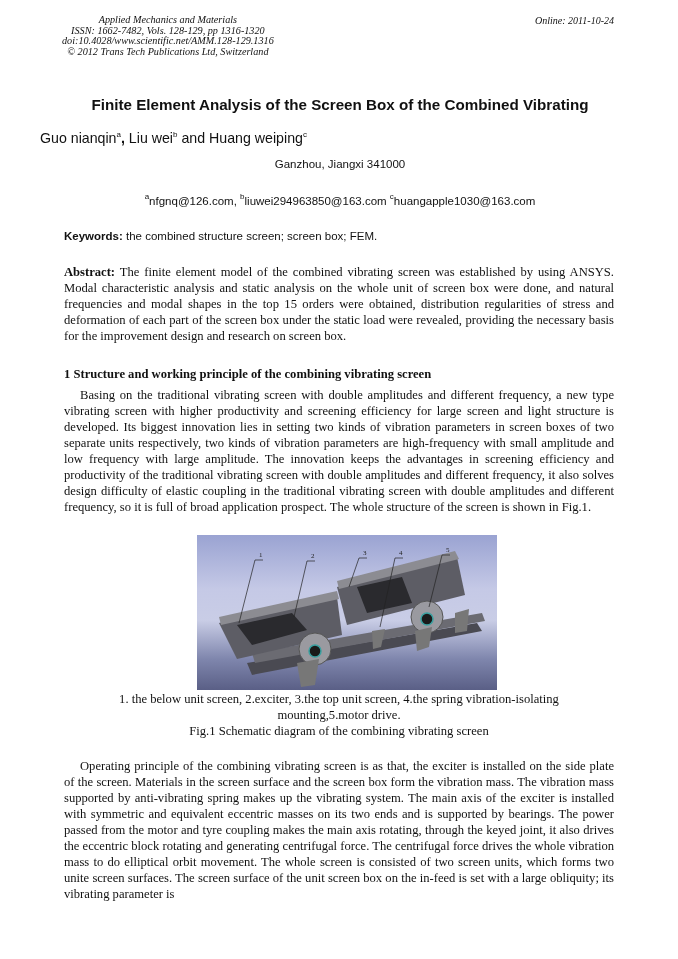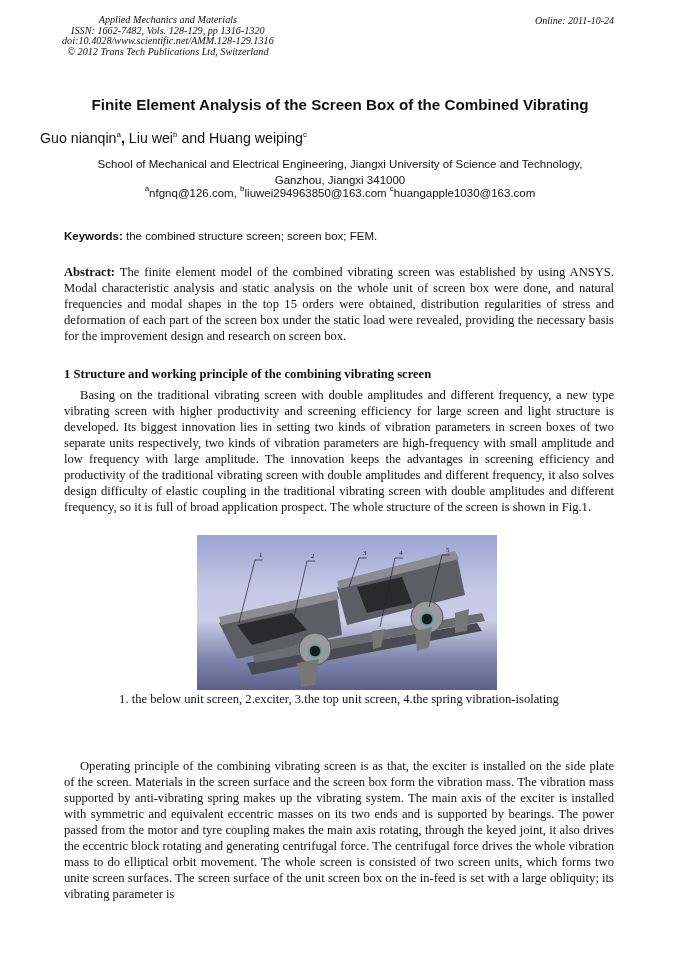--- a/index.html
+++ b/index.html
@@ -8,21 +8,21 @@
   .sans { font-family: "Liberation Sans", "DejaVu Sans", sans-serif; }
 
   .hdr { position: absolute; top: 15px; left: 62px; font-size: 10.2px; line-height: 10.6px; font-style: italic; }
   .hdr-right { position: absolute; top: 15px; right: 64px; font-size: 10px; font-style: italic; }
 
   .title { position: absolute; top: 95px; left: 40px; width: 600px; text-align: center;
            font-size: 15.2px; font-weight: bold; line-height: 19px; }
   .authors { position: absolute; top: 130px; left: 40px; width: 600px; text-align: left; font-size: 14.2px; }
   .authors sup, .emails sup { font-size: 8px; vertical-align: 6px; }
   .affil { position: absolute; top: 157px; left: 40px; width: 600px; text-align: center; font-size: 11.5px; line-height: 15.5px; }
-  .emails { position: absolute; top: 184px; left: 40px; width: 600px; text-align: center; font-size: 11.5px; }
+  .emails { position: absolute; top: 192px; left: 40px; width: 600px; text-align: center; font-size: 11.5px; }
 
   .kw { position: absolute; top: 230px; left: 64px; font-size: 11.5px; }
   .kw b { font-weight: bold; }
 
   .para { position: absolute; left: 64px; width: 550px; font-size: 12.6px; line-height: 16.05px; text-align: justify; }
   .para b { font-weight: bold; }
   .abstract { top: 264px; }
   .sec-head { position: absolute; top: 367px; left: 64px; font-size: 12.6px; font-weight: bold; }
   .p1 { top: 387px; text-indent: 16px; }
   .p2 { top: 758px; text-indent: 16px; }
@@ -44,21 +44,20 @@
 
 <div class="title sans">
   <div>Finite Element Analysis of the Screen Box of the Combined Vibrating</div>
 </div>
 
 <div class="authors sans">
   <span>Guo nianqin</span><sup>a</sup><b>, </b><span>Liu wei</span><sup>b</sup><span> and </span><span>Huang weiping</span><sup>c</sup>
 </div>
 
 <div class="affil sans">
-  <div>School of Mechanical and Electrical Engineering, Jiangxi University of Science and Technology,</div>
   <div>Ganzhou, Jiangxi 341000</div>
 </div>
 
 <div class="emails sans">
   <sup>a</sup><span>nfgnq@126.com,</span>
   <sup>b</sup><span>liuwei294963850@163.com</span>
   <sup>c</sup><span>huangapple1030@163.com</span>
 </div>
 
 <div class="kw sans">
@@ -109,15 +108,17 @@
       <text x="114" y="23">2</text>
       <text x="166" y="20">3</text>
       <text x="202" y="20">4</text>
       <text x="249" y="17">5</text>
     </g>
   </svg>
 </div>
 
 <div class="fig-cap serif">
   <div>1. the below unit screen, 2.exciter, 3.the top unit screen, 4.the spring vibration-isolating</div>
+  <div>mounting,5.motor drive.</div>
+  <div>Fig.1 Schematic diagram of the combining vibrating screen</div>
 </div>
 
 <div class="para p2 serif">Operating principle of the combining vibrating screen is as that, the exciter is installed on the side plate of the screen. Materials in the screen surface and the screen box form the vibration mass. The vibration mass supported by anti-vibrating spring makes up the vibrating system. The main axis of the exciter is installed with symmetric and equivalent eccentric masses on its two ends and is supported by bearings. The power passed from the motor and tyre coupling makes the main axis rotating, through the keyed joint, it also drives the eccentric block rotating and generating centrifugal force. The centrifugal force drives the whole vibration mass to do elliptical orbit movement. The whole screen is consisted of two screen units, which forms two unite screen surfaces. The screen surface of the unit screen box on the in-feed is set with a large obliquity; its vibrating parameter is</div>
 
 </body></html>

